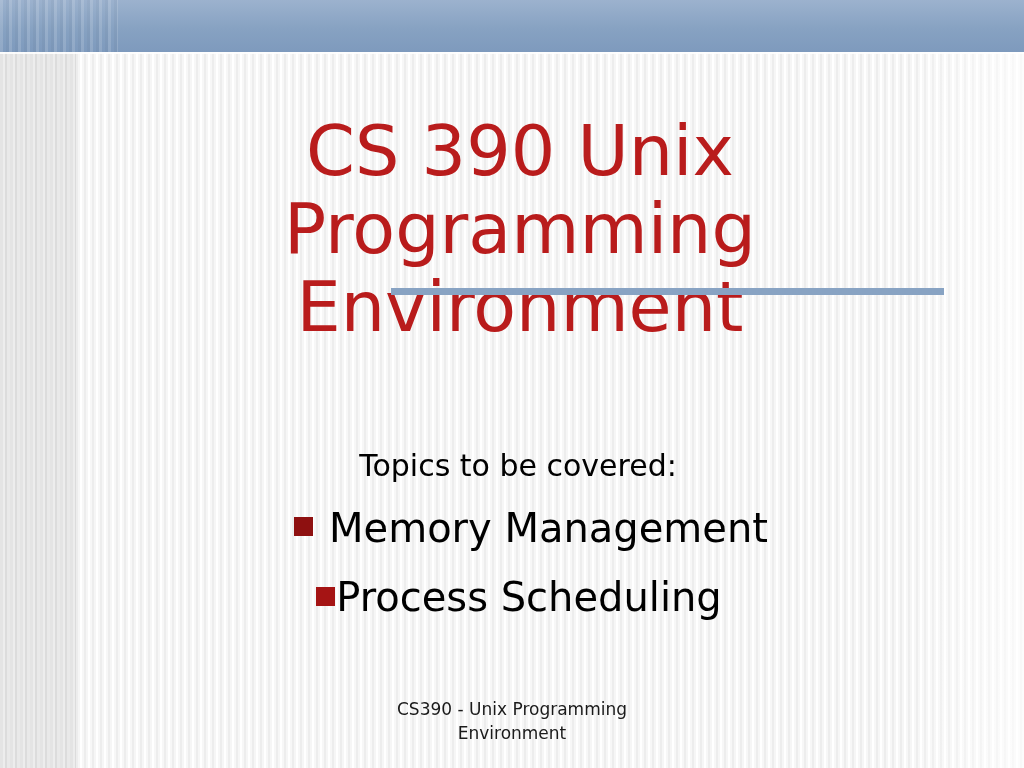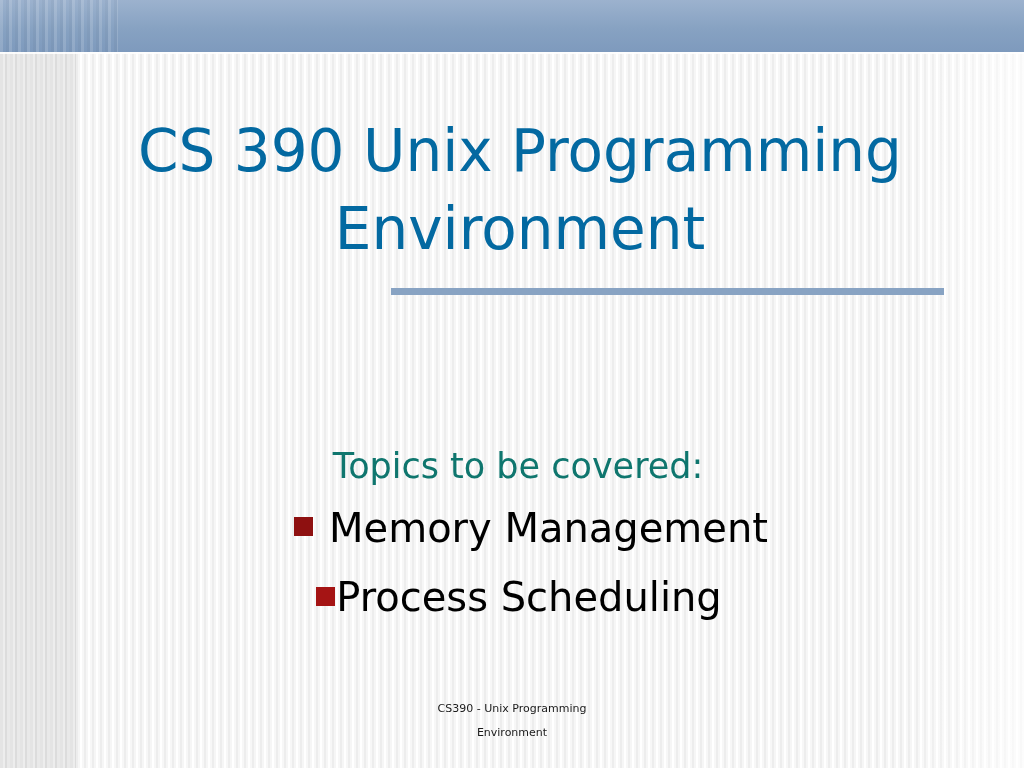--- a/index.html
+++ b/index.html
@@ -105,23 +105,23 @@
   
   .title-block {
     position: absolute;
     left: 80px;
     top: 112px;
     width: 880px;
     text-align: center;
   }
   .title-text {
     font-family: "DejaVu Sans", sans-serif;
-    font-size: 58px;
+    font-size: 70px;
     line-height: 78px;
-    color: #0369a1;
+    color: #b91c1c;
     font-weight: 400;
     letter-spacing: 0px;
     white-space: pre-line;
   }
 
   
   .title-rule {
     position: absolute;
     left: 391px;
     top: 288px;
@@ -133,23 +133,23 @@
   
   .body-block {
     position: absolute;
     left: 0;
     top: 440px;
     width: 1024px;
     text-align: center;
   }
   .body-lead {
     font-family: "DejaVu Sans", sans-serif;
-    font-size: 35px;
+    font-size: 30px;
     line-height: 52px;
-    color: #0f766e;
+    color: #000000;
     padding-left: 12px;
   }
   .bullet-line {
     font-family: "DejaVu Sans", sans-serif;
     font-size: 40px;
     line-height: 66px;
     color: #000000;
     white-space: nowrap;
   }
   .bullet-line-1 {
@@ -185,21 +185,21 @@
   
   .footer-block {
     position: absolute;
     left: 0;
     top: 697px;
     width: 1024px;
     text-align: center;
   }
   .footer-text {
     font-family: "DejaVu Sans", sans-serif;
-    font-size: 11px;
+    font-size: 17px;
     line-height: 24px;
     color: #1a1a1a;
     white-space: pre-line;
   }
 </style>
 </head>
 <body>
 
 <div id="slide">
 

